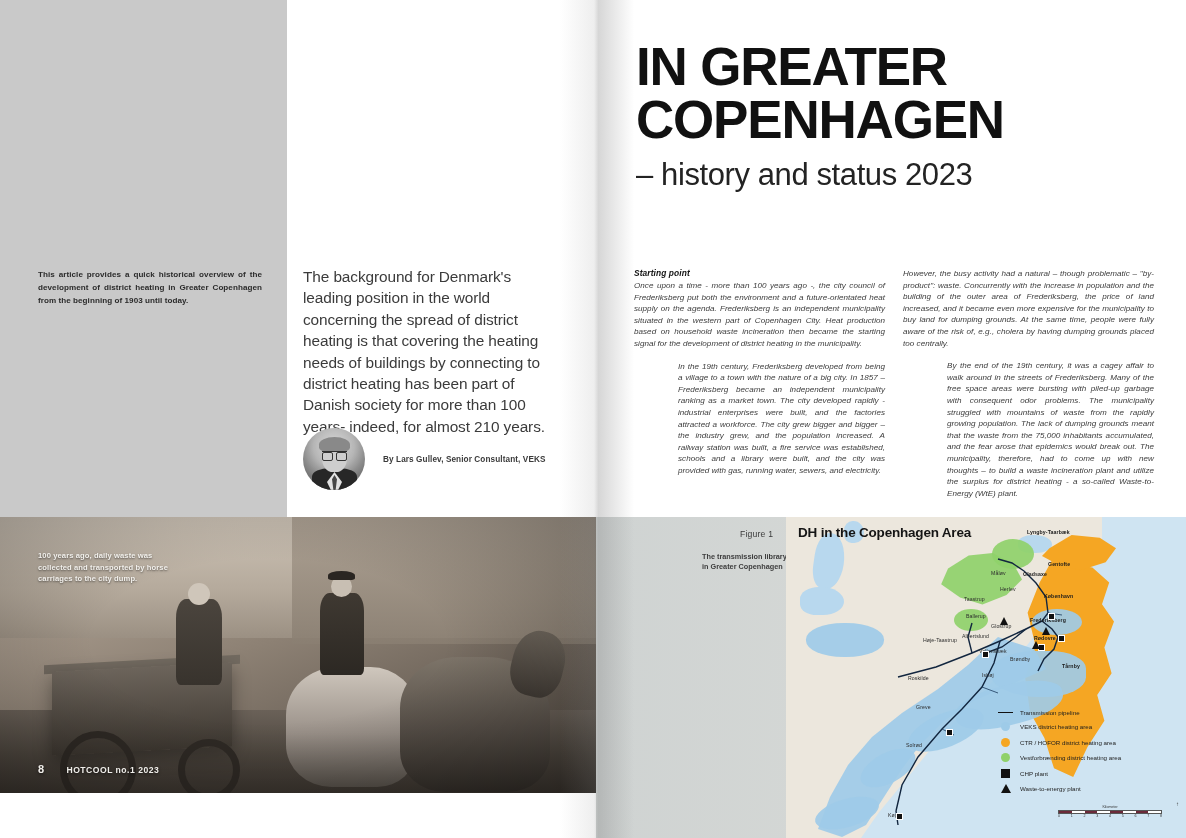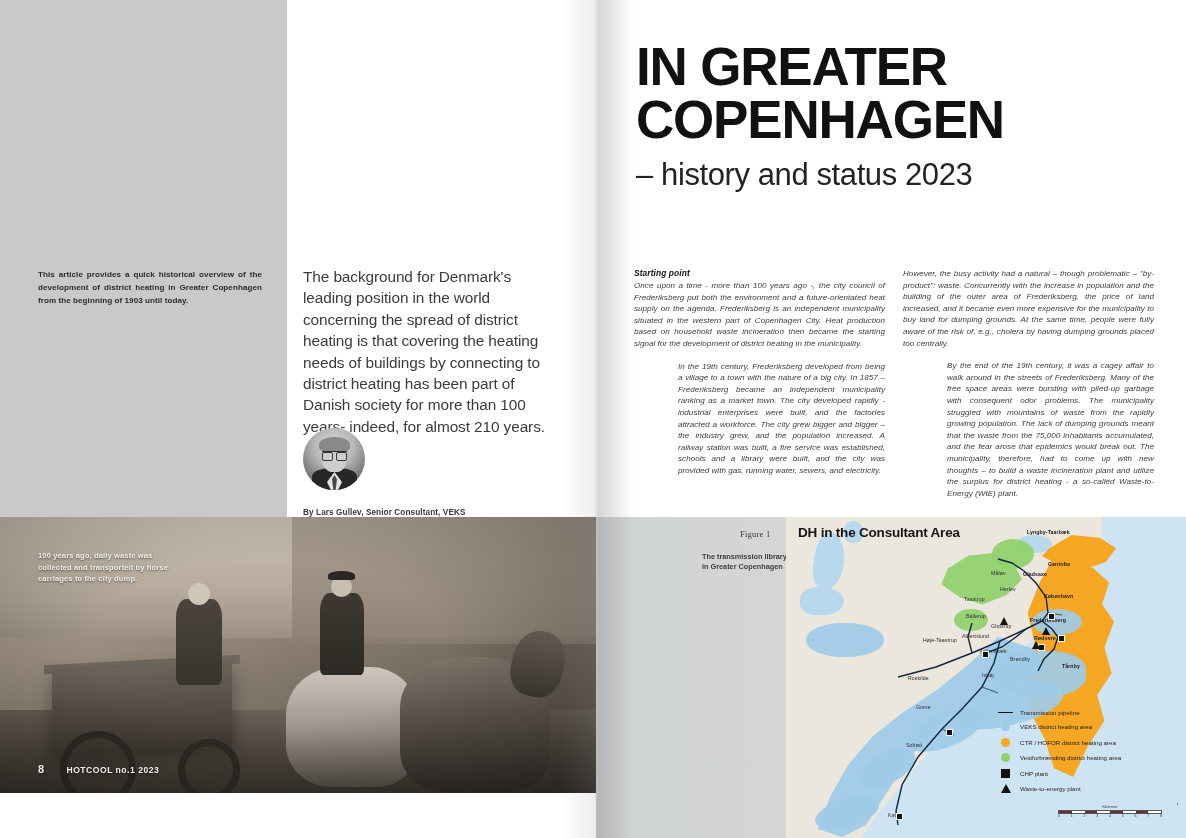--- a/index.html
+++ b/index.html
@@ -27,21 +27,21 @@
   .intro-text p + p { margin-top: 11px; }
 
   .lead-col { position: absolute; left: 303px; top: 266px; width: 250px; }
   .lead-text {
     font-size: 15.4px; line-height: 21.4px; color: #3b3b3b;
     letter-spacing: -0.1px;
   }
 
   .byline-row {
     position: absolute; left: 303px; top: 428px; width: 290px;
-    display: flex; gap: 18px; flex-direction: column;
+    display: flex; align-items: center; gap: 18px;
   }
   .portrait {
     width: 62px; height: 62px; border-radius: 50%;
     background:
       radial-gradient(circle at 50% 30%, #d8d4d0 0%, #b8b3ae 38%, #8e8a86 60%, #4a4744 100%);
     position: relative; overflow: hidden; flex: 0 0 auto;
     filter: grayscale(1) contrast(1.05);
   }
   .portrait .face {
     position: absolute; left: 19px; top: 14px; width: 25px; height: 30px;
@@ -207,21 +207,21 @@
   .bcol p + p { margin-top: 11px; margin-left: 44px; }
 
   
   .figure {
     position: absolute; left: 0; top: 517px; width: 590px; height: 321px;
     background: linear-gradient(90deg, #cfd3d2 0%, #d4d7d5 38%, #dfe2df 100%);
     overflow: hidden;
   }
   .figure-label {
     position: absolute; left: 144px; top: 12px;
-    font-size: 8.6px; color: #3a3a3a; letter-spacing: .2px; font-family: Liberation Serif, serif;
+    font-size: 8.6px; color: #3a3a3a; letter-spacing: .2px;
   }
   .figure-caption {
     position: absolute; left: 106px; top: 35px; width: 88px;
     font-size: 7.3px; line-height: 10.4px; font-weight: bold; color: #3d3d3d;
   }
   .map {
     position: absolute; left: 190px; top: 0; width: 400px; height: 321px;
     background: #cfe4f2; overflow: hidden;
   }
   .map-title {
@@ -417,21 +417,21 @@
         <p>However, the busy activity had a natural – though problematic – "by-product": waste. Concurrently with the increase in population and the building of the outer area of Frederiksberg, the price of land increased, and it became even more expensive for the municipality to buy land for dumping grounds. At the same time, people were fully aware of the risk of, e.g., cholera by having dumping grounds placed too centrally.</p>
         <p>By the end of the 19th century, it was a cagey affair to walk around in the streets of Frederiksberg. Many of the free space areas were bursting with piled-up garbage with consequent odor problems. The municipality struggled with mountains of waste from the rapidly growing population. The lack of dumping grounds meant that the waste from the 75,000 inhabitants accumulated, and the fear arose that epidemics would break out. The municipality, therefore, had to come up with new thoughts – to build a waste incineration plant and utilize the surplus for district heating - a so-called Waste-to-Energy (WtE) plant.</p>
       </div>
     </div>
 
     <div class="figure">
       <div class="figure-label">Figure 1</div>
       <div class="figure-caption">The transmission library in Greater Copenhagen</div>
 
       <div class="map">
-        <div class="map-title">DH in the Consultant Area</div>
+        <div class="map-title">DH in the Copenhagen Area</div>
 
         <div class="land"></div>
         <div class="land2"></div>
 
         <div class="water-lake lake1"></div>
         <div class="water-lake lake2"></div>
         <div class="water-lake lake3"></div>
         <div class="water-lake lake4"></div>
 
         <div class="area vest vest-blob1"></div>

